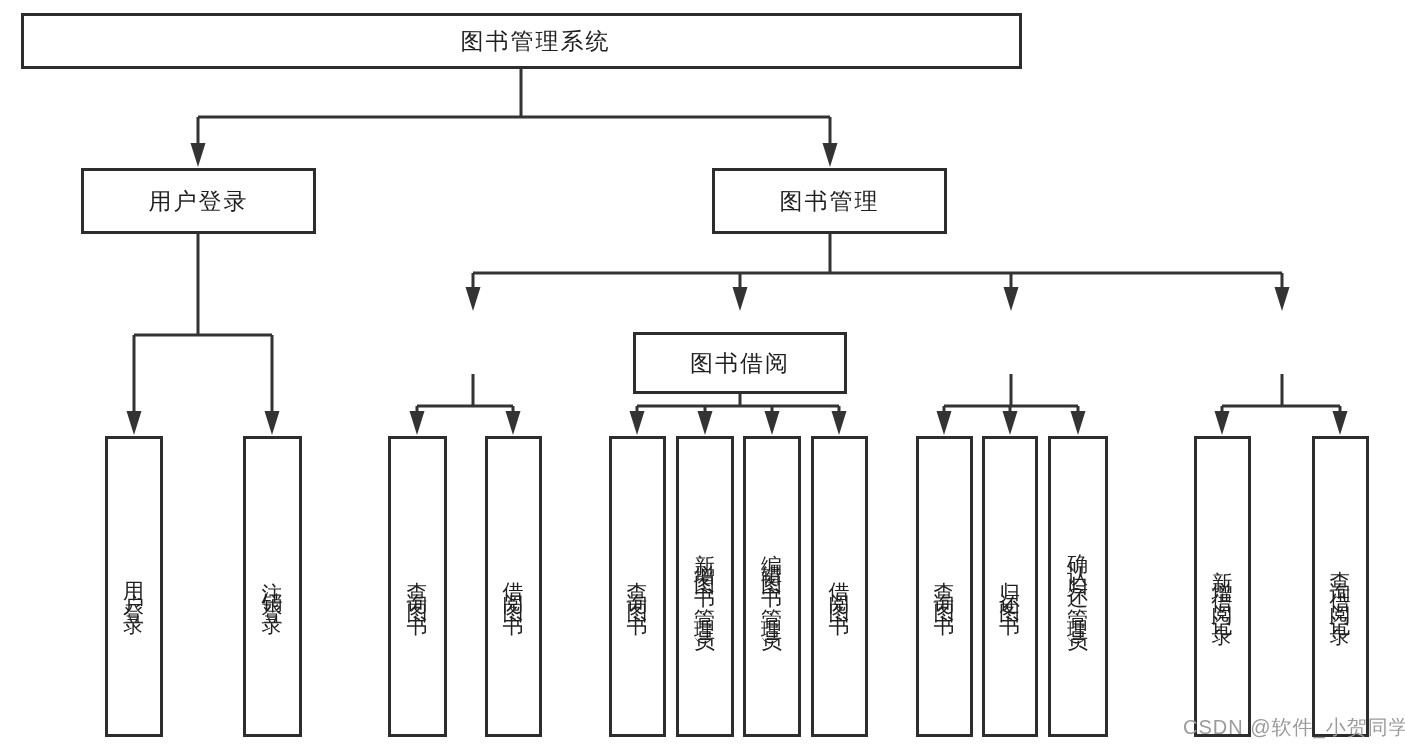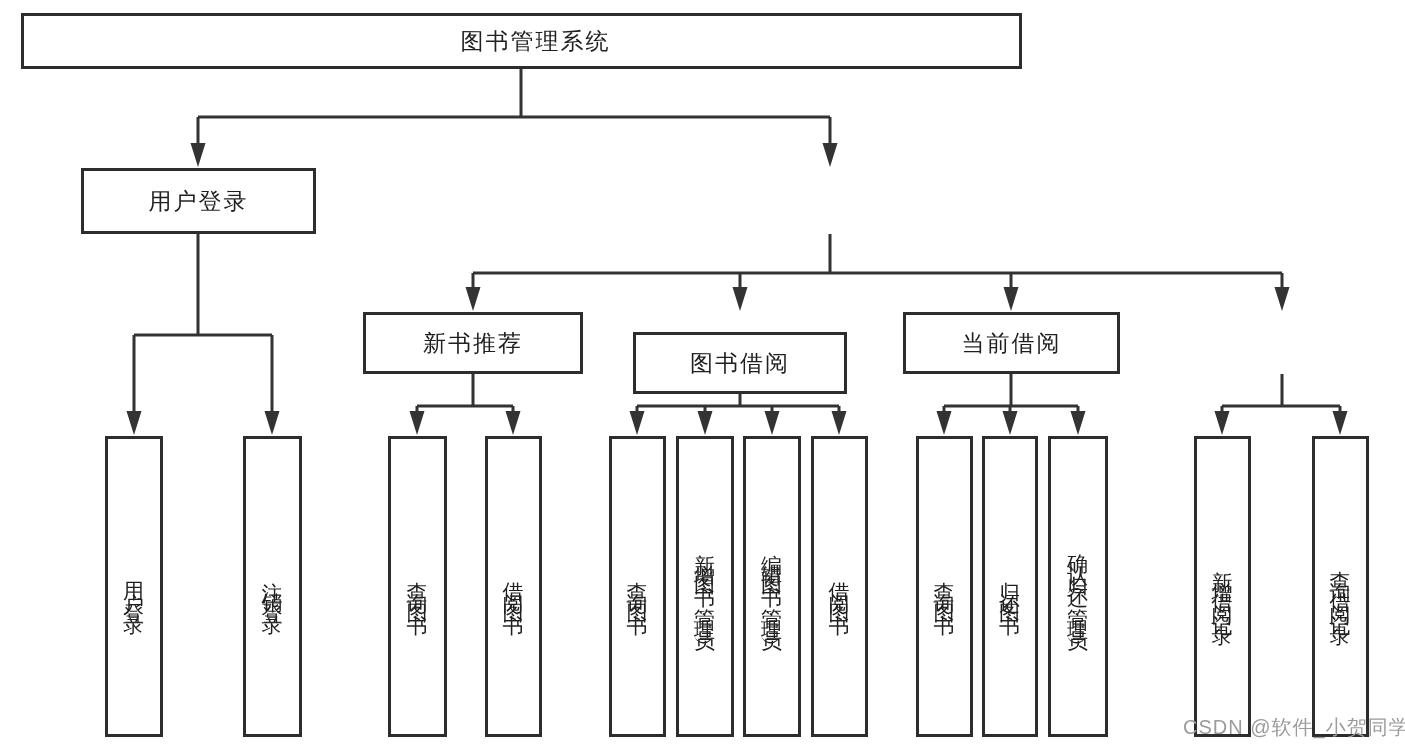--- a/index.html
+++ b/index.html
@@ -76,29 +76,26 @@
     </g>
   </svg>
 
   <div class="node" style="left:21px;top:13px;width:1001px;height:56px;padding-left:28px;">
     <span>图书管理系统</span>
   </div>
 
   <div class="node" style="left:81px;top:168px;width:235px;height:66px;">
     <span>用户登录</span>
   </div>
+  <div class="node" style="left:712px;top:168px;width:235px;height:66px;">
+    <span>图书管理</span>
+  </div>
 
-  <div class="node" style="left:363px;top:312px;width:220px;height:62px;">
-    <span>新书推荐</span>
-  </div>
   <div class="node" style="left:633px;top:312px;width:214px;height:62px;margin-top:20px;">
     <span>图书借阅</span>
-  </div>
-  <div class="node" style="left:903px;top:312px;width:217px;height:62px;">
-    <span>当前借阅</span>
   </div>
 
   <div class="leaf" style="left:105px;top:436px;width:58px;height:301px;">
     <span class="vtext">用户登录</span>
   </div>
   <div class="leaf" style="left:243px;top:436px;width:59px;height:301px;">
     <span class="vtext">注销登录</span>
   </div>
 
   <div class="leaf" style="left:388px;top:436px;width:59px;height:301px;">

